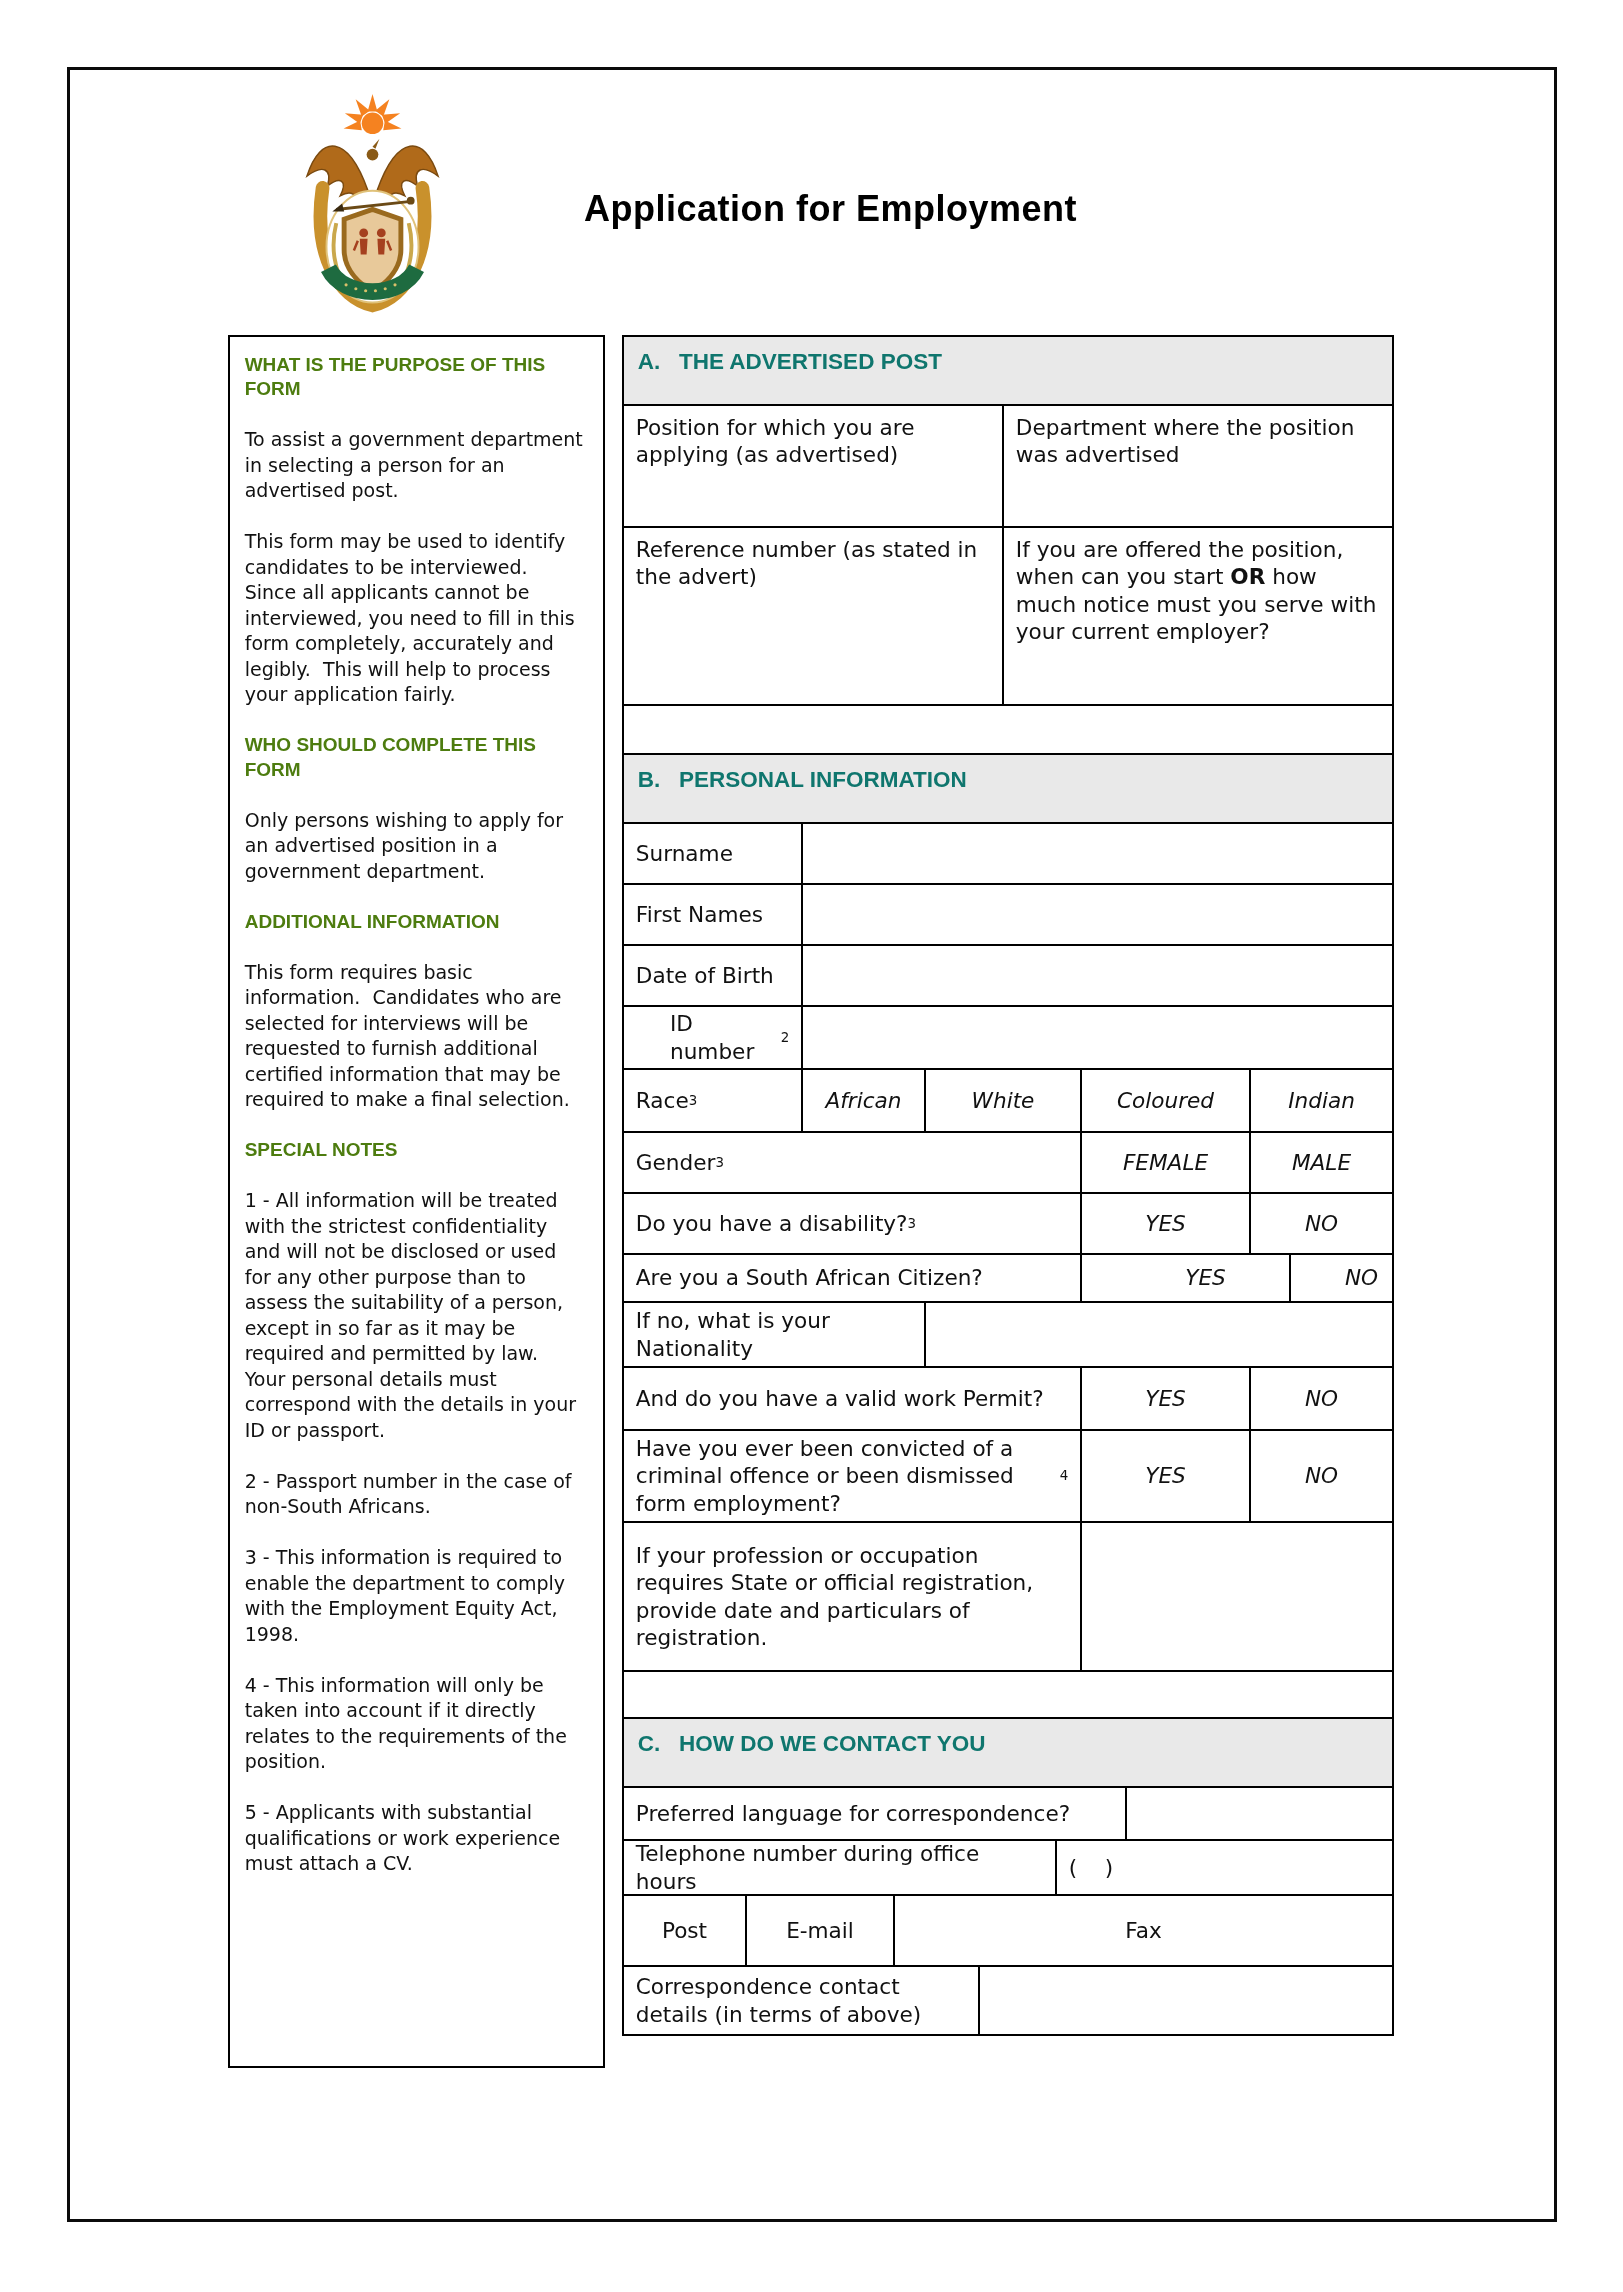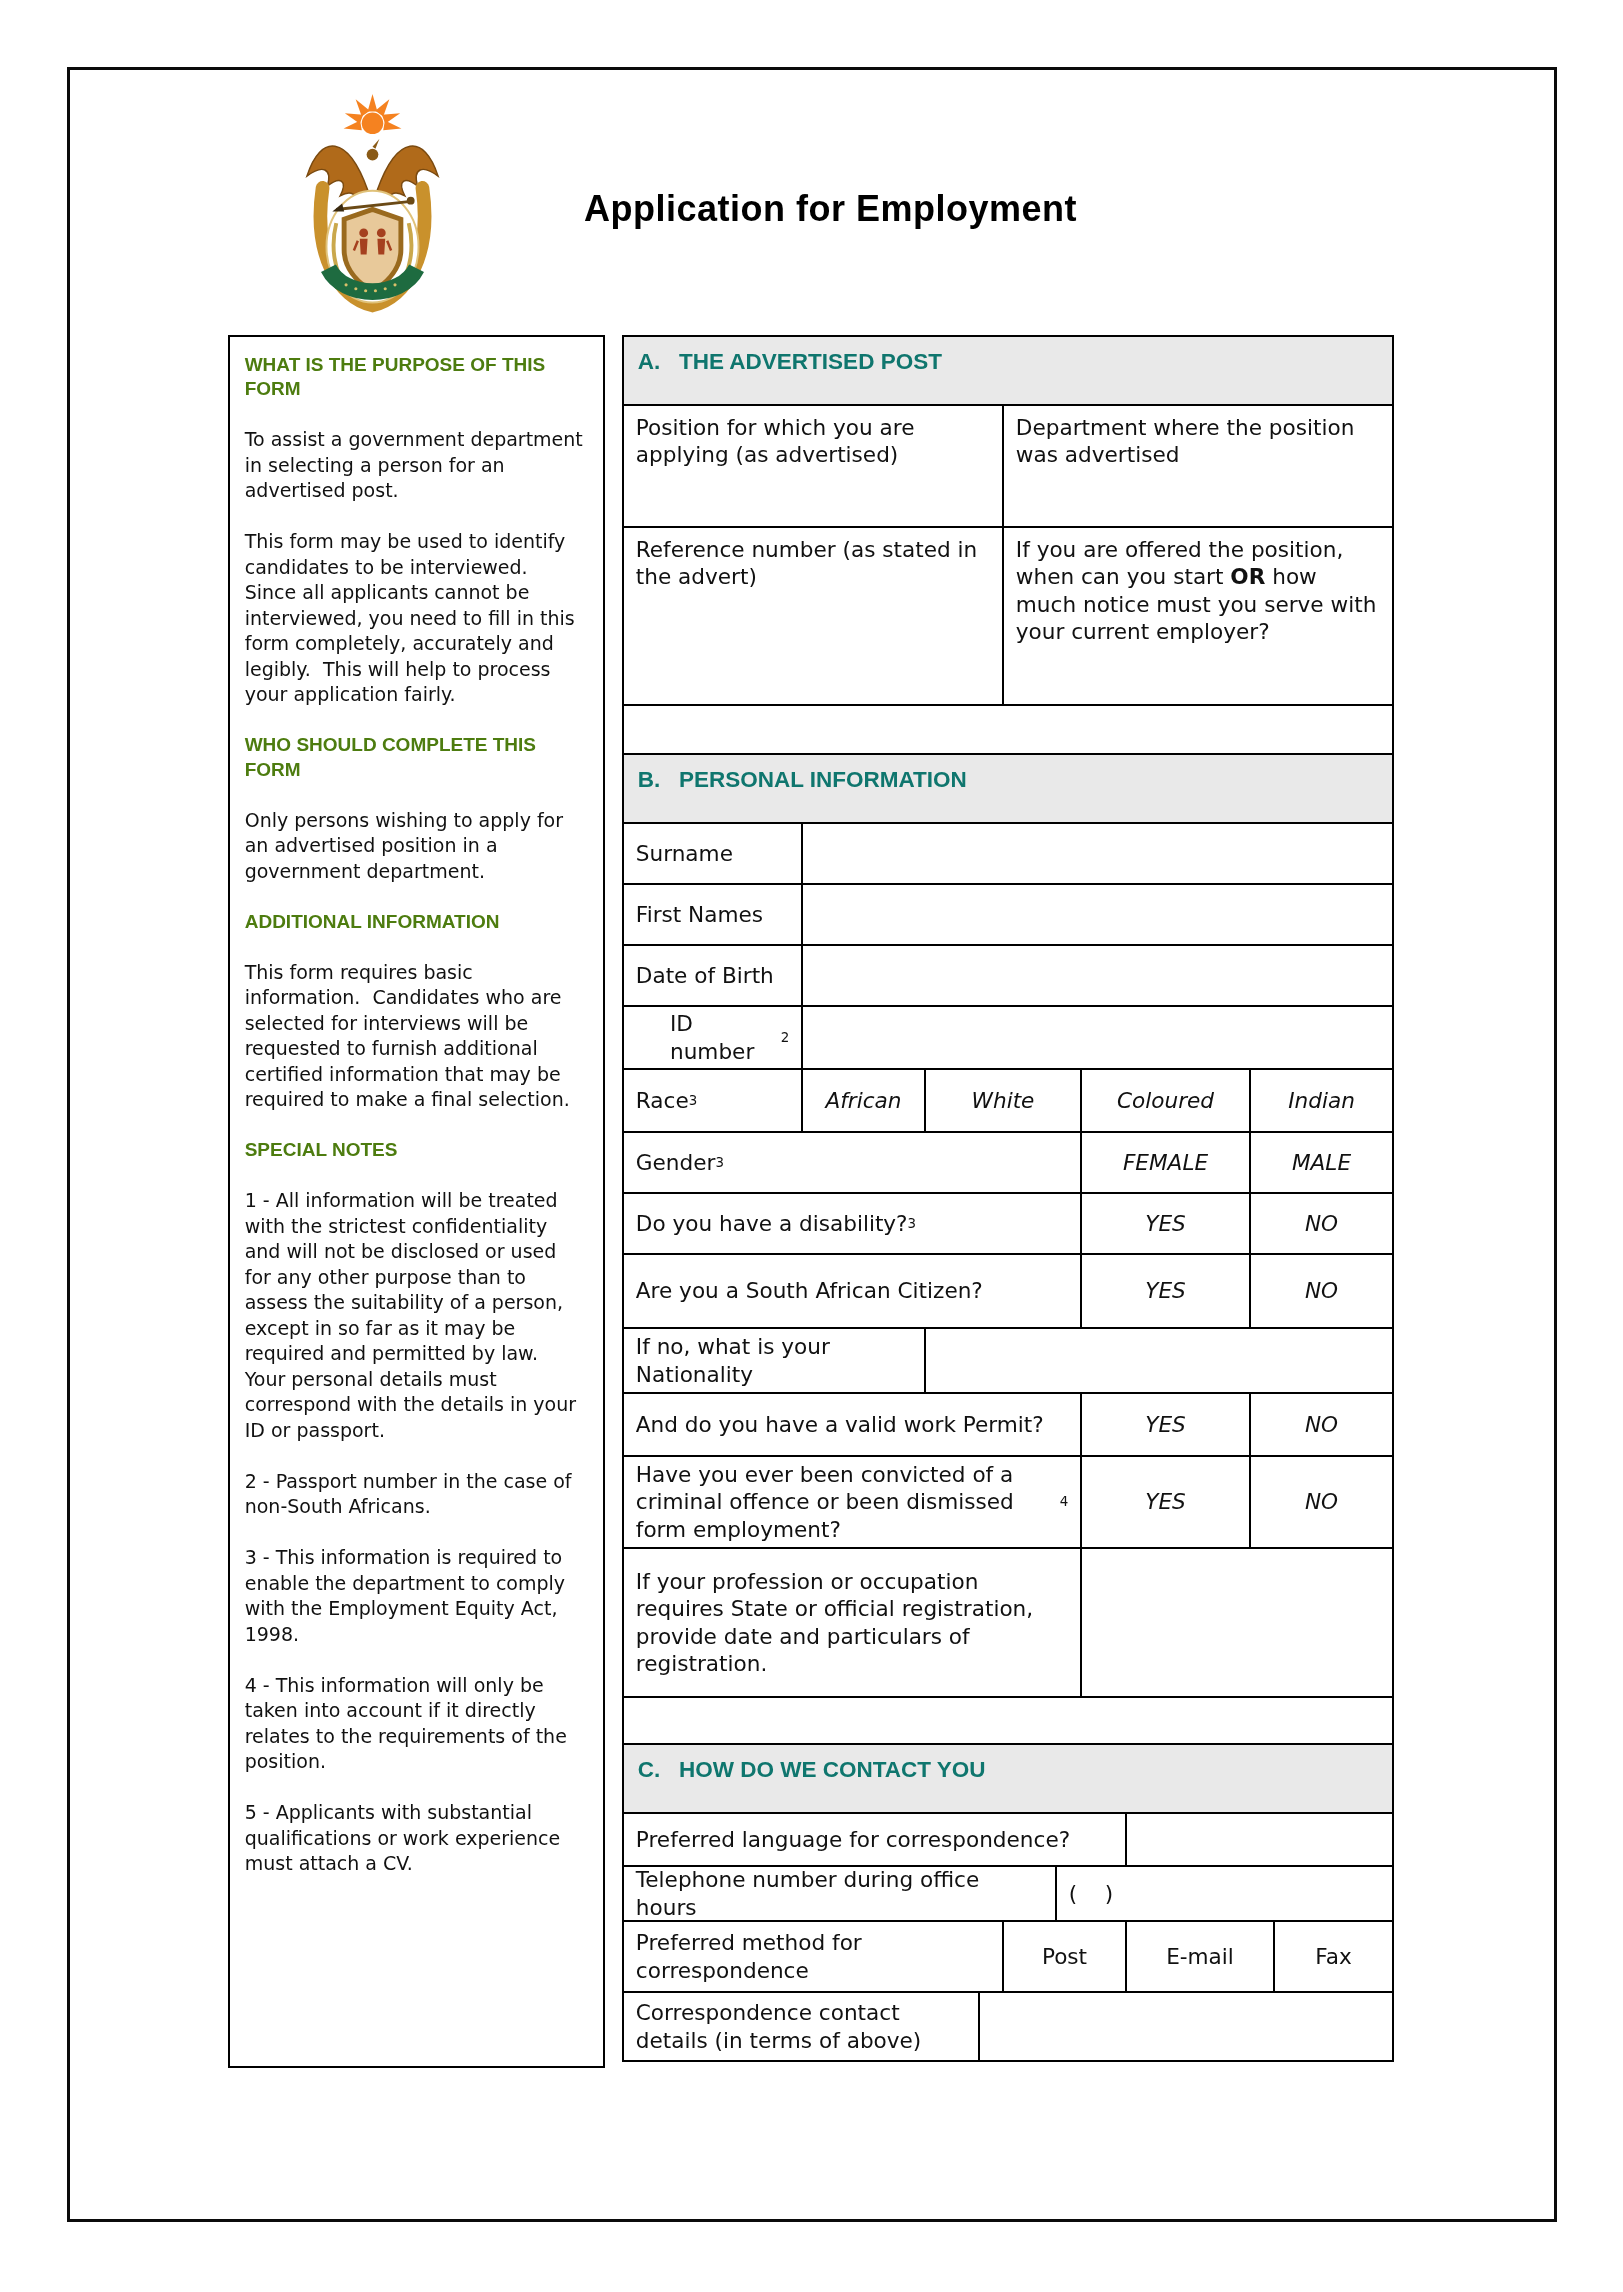--- a/index.html
+++ b/index.html
@@ -189,21 +189,21 @@
 
     <div class="r" style="height:61px;">
       <div class="c vc" style="width:458px;">
           <span>Do you have a disability? </span>
           <sup>3</sup>
         </div>
       <div class="c opt it" style="width:169px;">YES</div>
       <div class="c opt it" style="flex:1;">NO</div>
     </div>
 
-    <div class="r" style="height:74px;">
+    <div class="r" style="height:48px;gap:40px;">
       <div class="c vc" style="width:458px;">Are you a South African Citizen?</div>
       <div class="c opt it" style="width:169px;">YES</div>
       <div class="c opt it" style="flex:1;">NO</div>
     </div>
 
     <div class="r" style="height:65px;">
       <div class="c vc" style="width:302px;">If no, what is your Nationality</div>
       <div class="c" style="flex:1;"></div>
     </div>
 
@@ -237,21 +237,20 @@
       <div class="c vc" style="width:503px;">Preferred language for correspondence?</div>
       <div class="c" style="flex:1;"></div>
     </div>
 
     <div class="r" style="height:55px;">
       <div class="c vc" style="width:433px;">Telephone number during office hours</div>
       <div class="c vc pre" style="flex:1;">(    )</div>
     </div>
 
     <div class="r" style="height:71px;">
-      <div class="c vc" style="width:380px;">Preferred method for correspondence</div>
       <div class="c opt" style="width:123px;">Post</div>
       <div class="c opt" style="width:148px;">E-mail</div>
       <div class="c opt" style="flex:1;">Fax</div>
     </div>
 
     <div class="r" style="height:67px;">
       <div class="c vc" style="width:356px;">Correspondence contact details (in terms of above)</div>
       <div class="c" style="flex:1;"></div>
     </div>
   </div>

